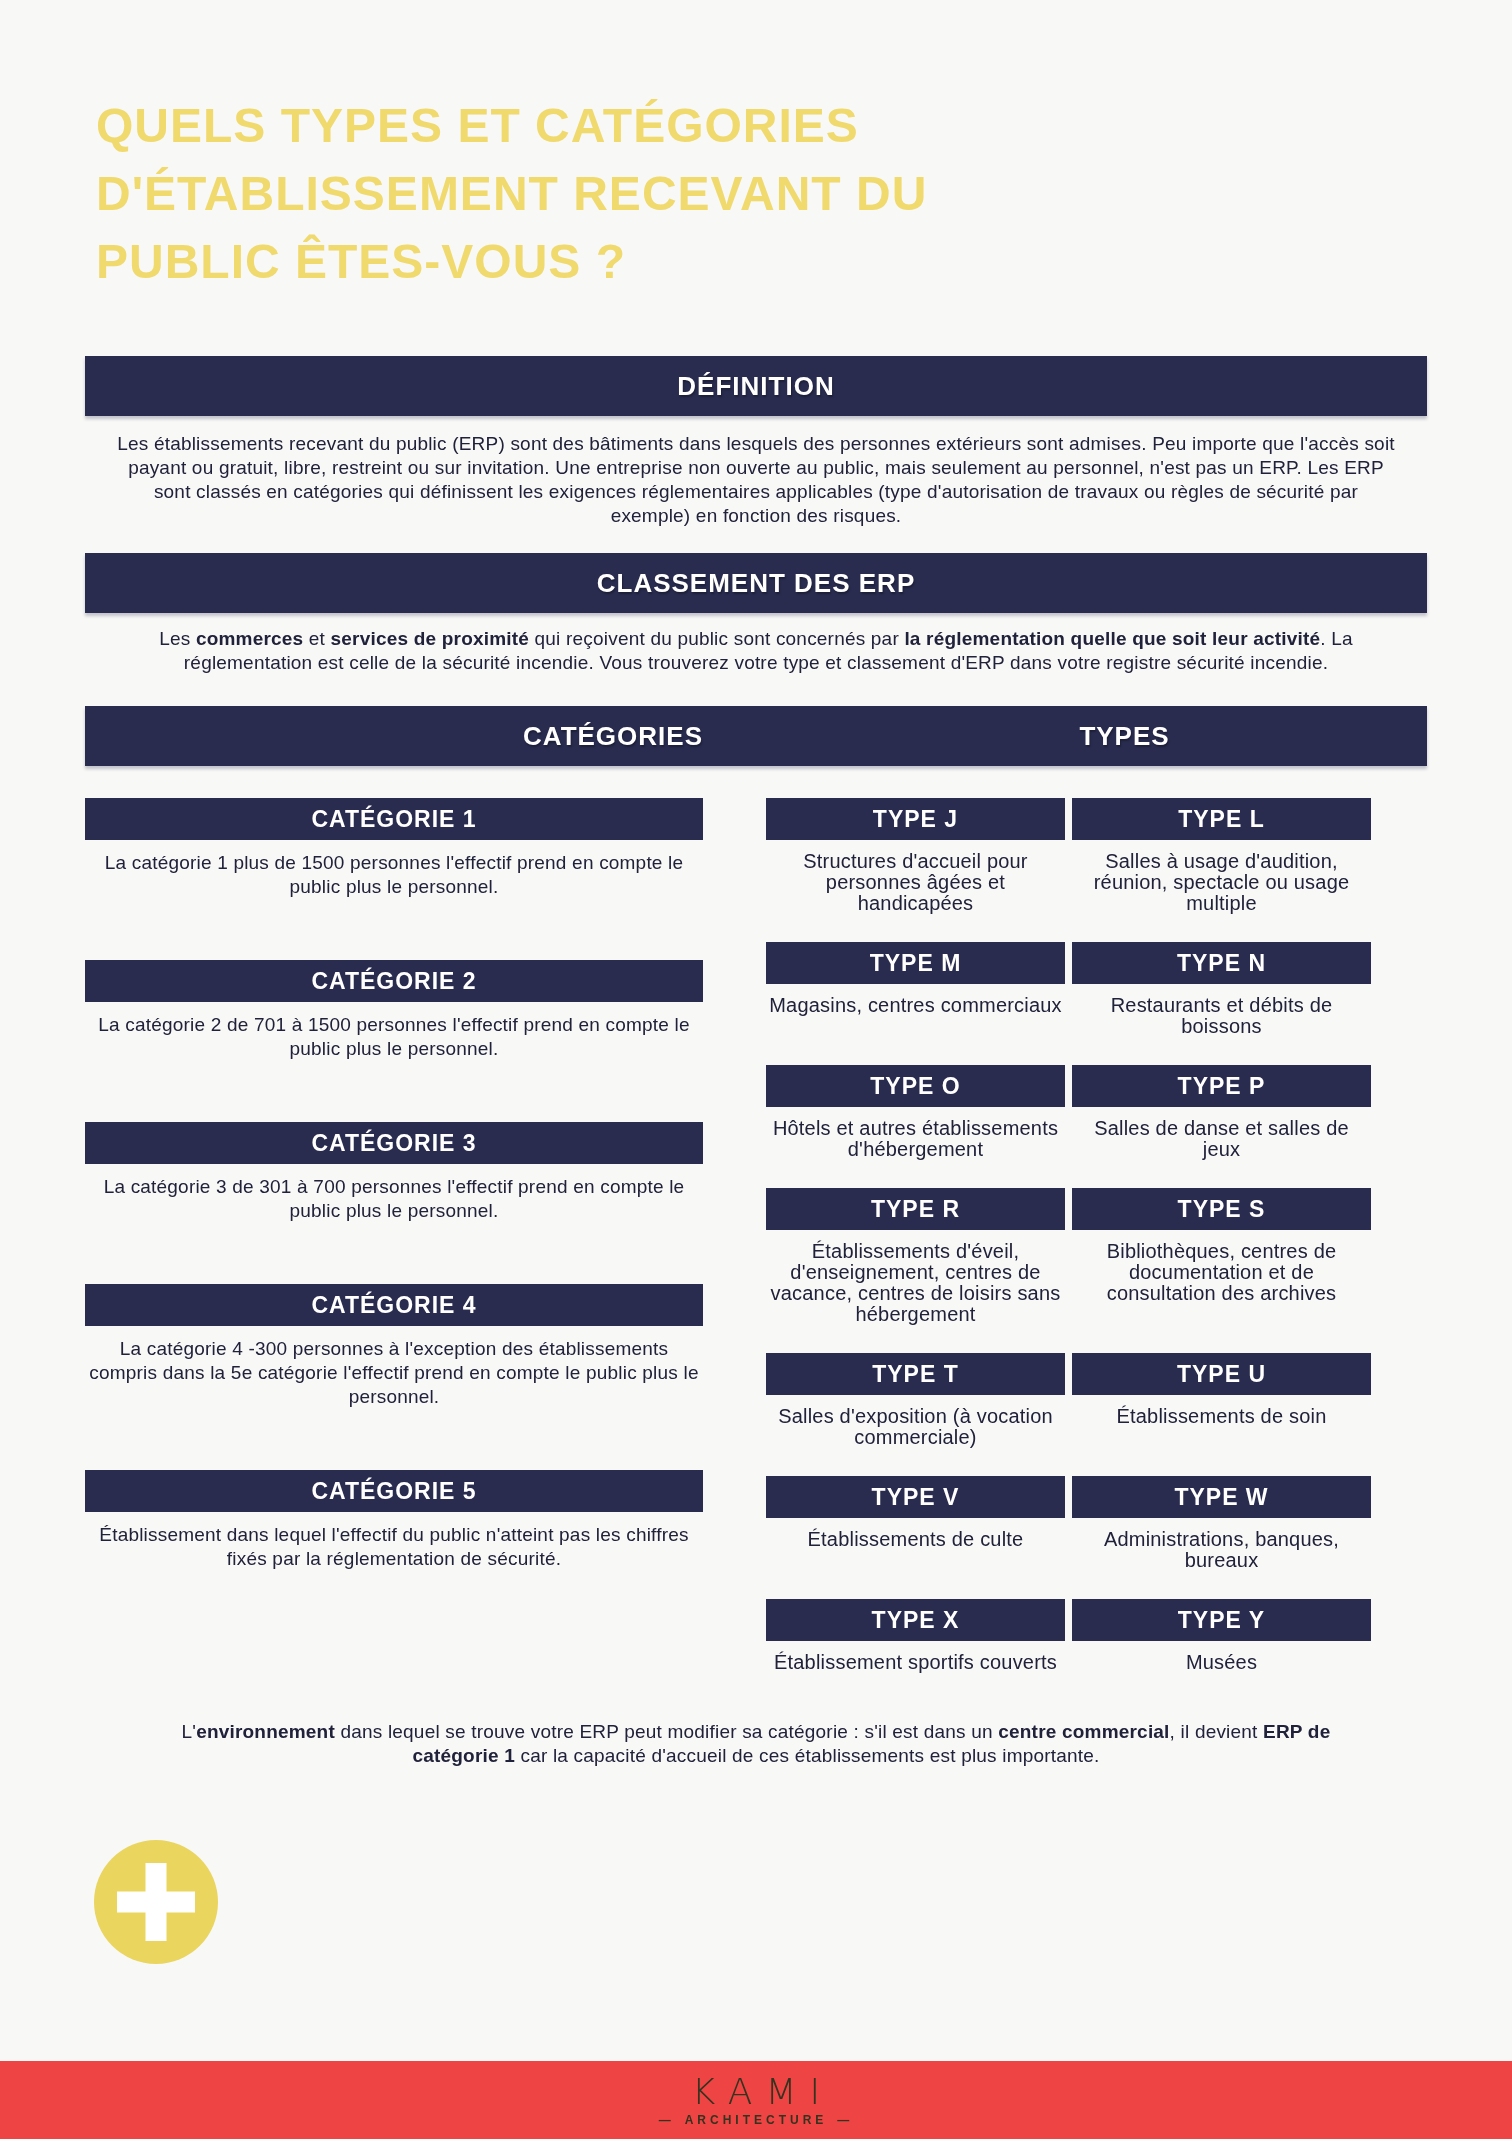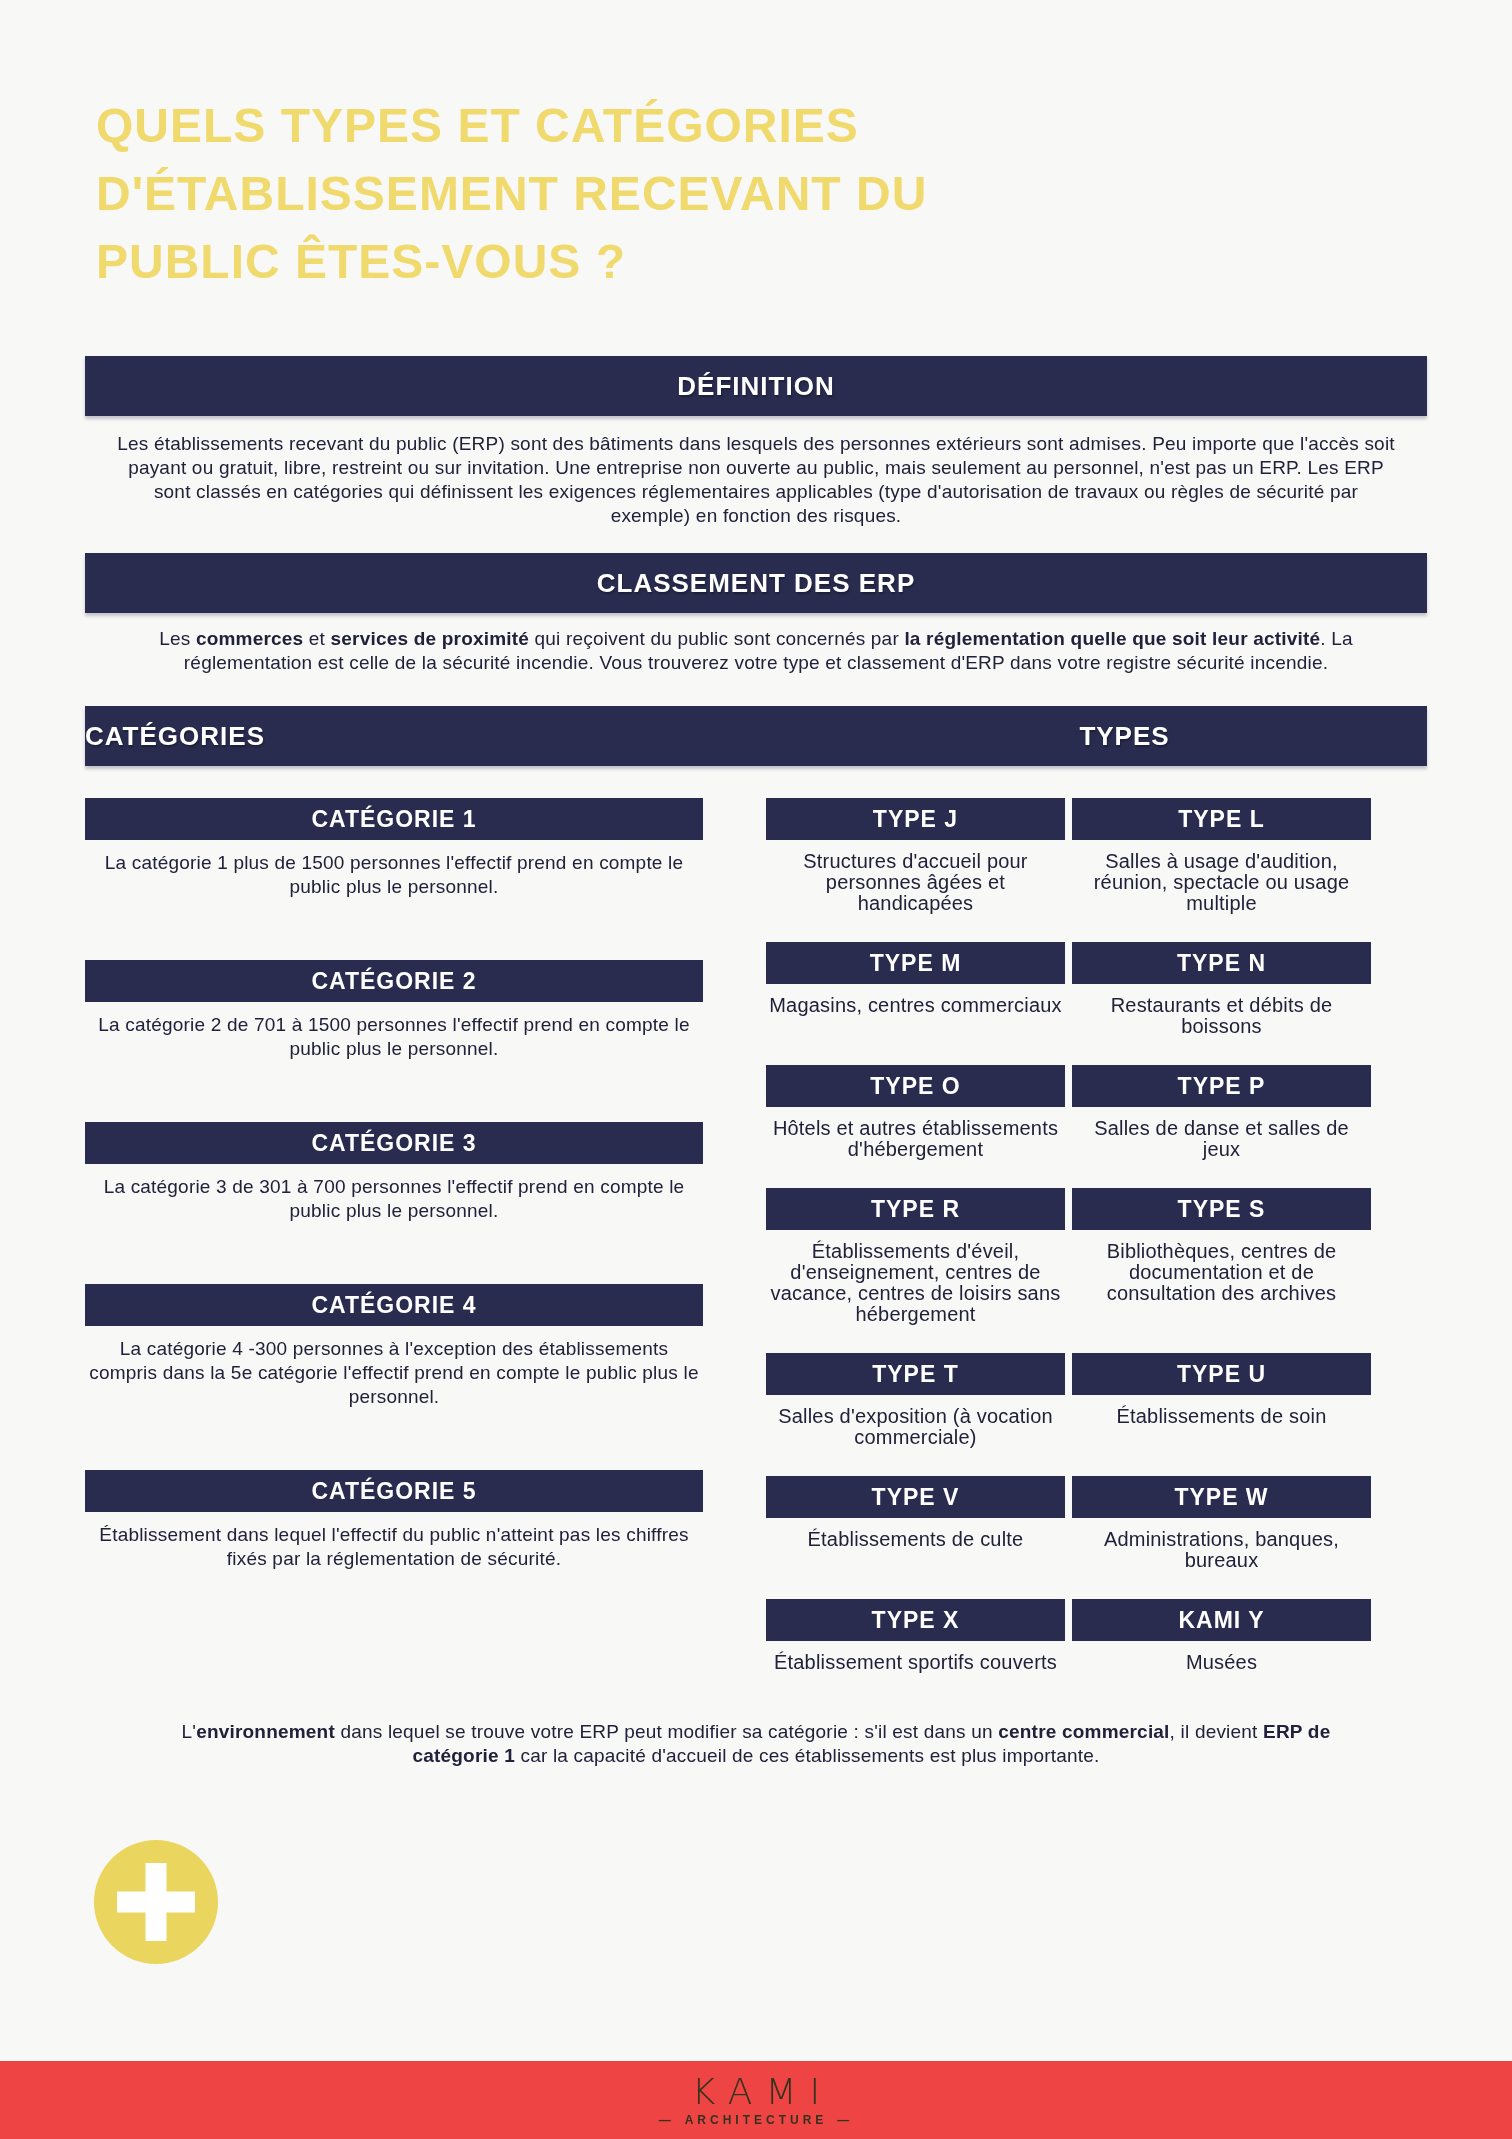--- a/index.html
+++ b/index.html
@@ -38,21 +38,21 @@
   }
   .para .b, .b { font-weight:bold; }
 
   .def-bar { margin-top:60px; }
   .def-text { margin:16px auto 0; max-width:1280px; }
   .cls-bar { margin-top:25px; }
   .cls-text { margin:14px auto 0; max-width:1280px; }
 
   
   .grid-header { margin-top:31px; justify-content:flex-start; }
-  .grid-header .gh-left  { width:618px; text-align:left; }
+  .grid-header .gh-left  { width:618px; text-align:right;padding-left:36px; }
   .grid-header .gh-right { width:605px; margin-left:119px; text-align:center; }
 
   
   .columns { margin-top:32px; display:flex; gap:63px; align-items:flex-start; }
   .col-left  { width:618px; }
   .col-right { width:605px; display:grid; grid-template-columns:1fr 1fr; column-gap:7px; row-gap:28px; }
 
   .cat-block { margin-bottom:61px; }
   .cat-block:last-child { margin-bottom:0; }
   .cat-block .para { margin-top:11px; }
@@ -226,21 +226,21 @@
           <p class="para">Administrations, banques, bureaux</p>
         </div>
         <div class="type-cell">
           <div class="bar small">
               <span>TYPE X</span>
             </div>
           <p class="para">Établissement sportifs couverts</p>
         </div>
         <div class="type-cell">
           <div class="bar small">
-              <span>KAMI Y</span>
+              <span>TYPE Y</span>
             </div>
           <p class="para">Musées</p>
         </div>
       </div>
 
     </div>
 
     <p class="para footnote"><span>L'</span><span class="b">environnement</span><span> dans lequel se trouve votre ERP peut modifier sa catégorie : s'il est dans un </span><span class="b">centre commercial</span><span>, il devient </span><span class="b">ERP de catégorie 1</span><span> car la capacité d'accueil de ces établissements est plus importante.</span></p>
   </div>
 

